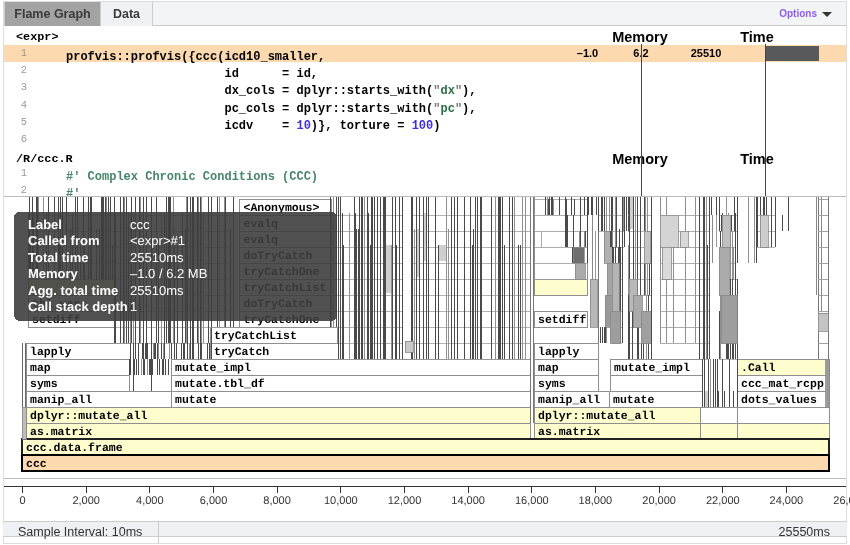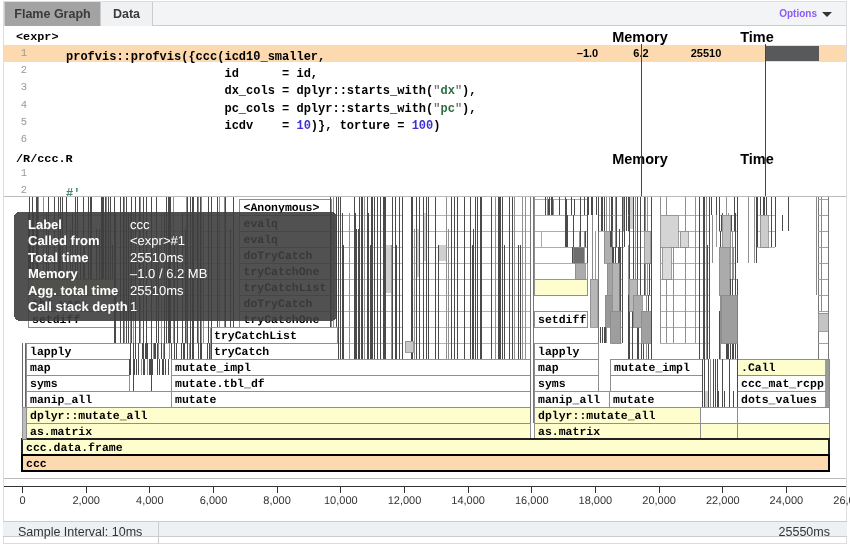--- a/index.html
+++ b/index.html
@@ -50,21 +50,21 @@
       <div class="crow" style=""><span class="lnum">4</span><span class="ccode"><span>                      pc_cols = dplyr::starts_with(</span><span class="q">"</span><span class="s">pc</span><span class="q">"</span><span>),</span></span></div>
       <div class="crow" style=""><span class="lnum">5</span><span class="ccode"><span>                      icdv    = </span><span class="n">10</span><span>)}, torture = </span><span class="n">100</span><span>)</span></span></div>
       <div class="crow" style=""><span class="lnum">6</span><span class="ccode"></span></div>
     </div>
   <div class="chead" style="top:122px;">
       <span class="fname">/R/ccc.R</span>
       <span class="hmem">Memory</span>
       <span class="htime">Time</span>
     </div>
   <div style="position:absolute;left:0;top:139.2px;width:842px;">
-      <div class="crow"><span class="lnum">1</span></div>
+      <div class="crow"><span class="lnum">1</span><span class="ccode"><span class="c">#' Complex Chronic Conditions (CCC)</span></span></div>
       <div class="crow"><span class="lnum">2</span><span class="ccode"><span class="c">#'</span></span></div>
     </div>
 </div>
 <div class="vline" style="left:641px;"></div>
 <div class="vline" style="left:765px;"></div>
 <div style="position:absolute;left:4px;top:196px;width:842px;height:282px;background:#fff;"></div>
 <svg width="850" height="545" viewBox="0 0 850 545" style="position:absolute;left:0;top:0" shape-rendering="crispEdges" text-rendering="geometricPrecision">
     <line x1="4.0" y1="196.5" x2="846.0" y2="196.5" stroke="#bbb" stroke-width="1" stroke-opacity="1.0"></line>
     <line x1="4.0" y1="478.5" x2="846.0" y2="478.5" stroke="#bbb" stroke-width="1" stroke-opacity="1.0"></line>
     <rect x="239.5" y="199.0" width="92.0" height="16.0" fill="#fff" fill-opacity="1.0" stroke="#8f8f8f" stroke-width="1"></rect>

